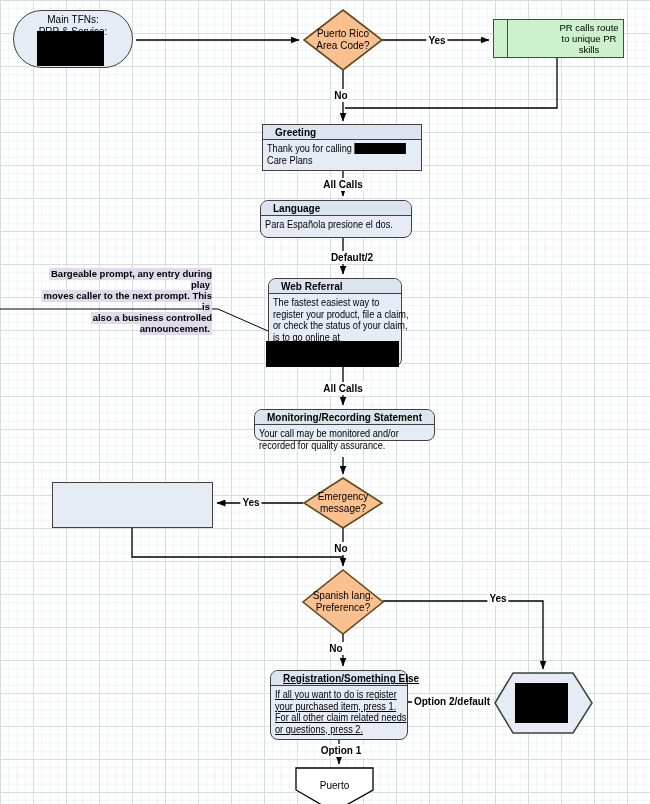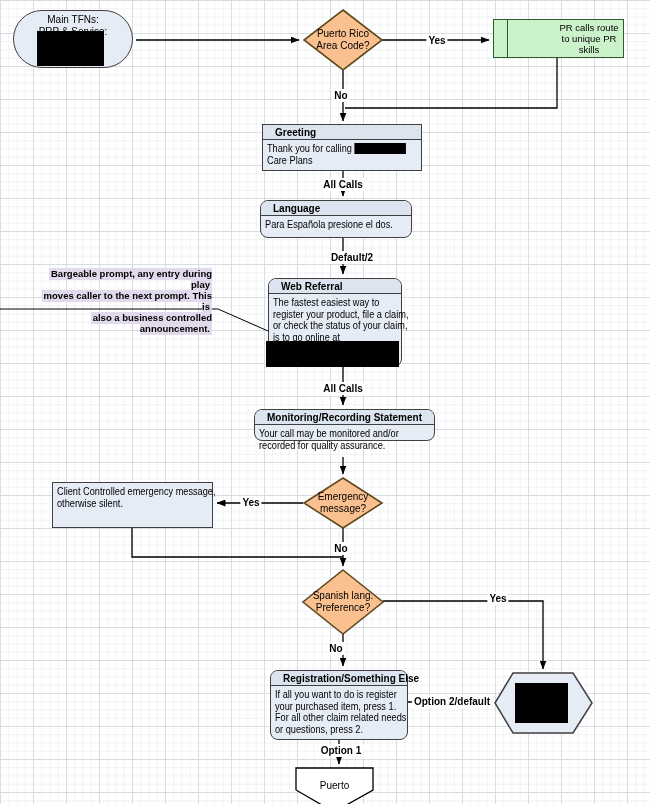--- a/index.html
+++ b/index.html
@@ -141,27 +141,23 @@
 
   <div class="proc rounded" style="left:254px; top:409px; width:181px; height:32px;">
     <div class="hdr"><span class="ln">Monitoring/Recording Statement</span></div>
     <div class="bdy">
       <div class="ln">Your call may be monitored and/or</div>
       <div class="ln">recorded for quality assurance.</div>
     </div>
   </div>
 
   <div class="proc" style="left:52px; top:482px; width:161px; height:46px;">
-    <div class="bdy">
-      <div class="ln">Client Controlled emergency message,</div>
-      <div class="ln">otherwise silent.</div>
-    </div>
   </div>
 
-  <div class="proc rounded" style="left:270px; top:670px; width:138px; height:70px;">
+  <div class="proc rounded" style="left:270px; top:670px; width:138px; height:70px;text-decoration:underline;">
     <div class="hdr"><span class="ln">Registration/Something Else</span></div>
     <div class="bdy">
       <div class="ln">If all you want to do is register</div>
       <div class="ln">your purchased item, press 1.</div>
       <div class="ln">For all other claim related needs</div>
       <div class="ln">or questions, press 2.</div>
     </div>
   </div>
 
   <div class="dtext" style="left:303px; top:10px; width:80px; height:60px;text-align:center;">Puerto Rico

